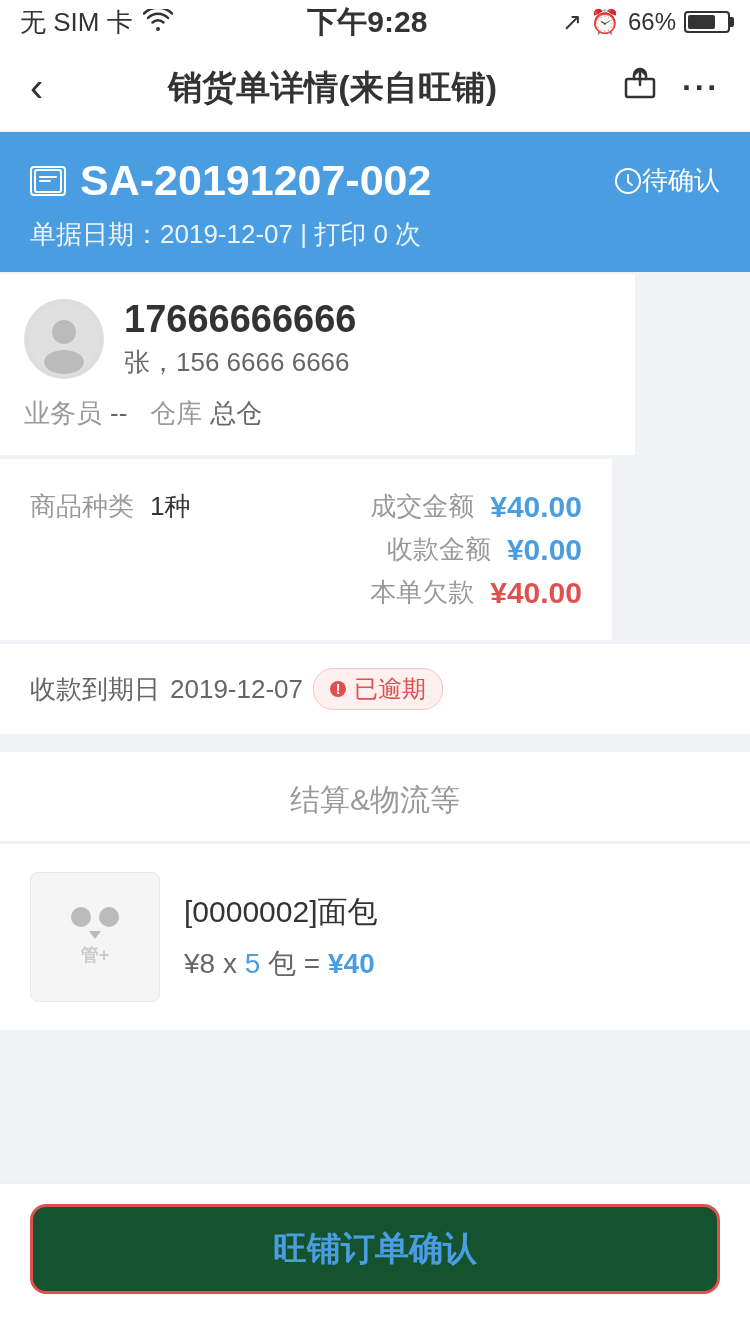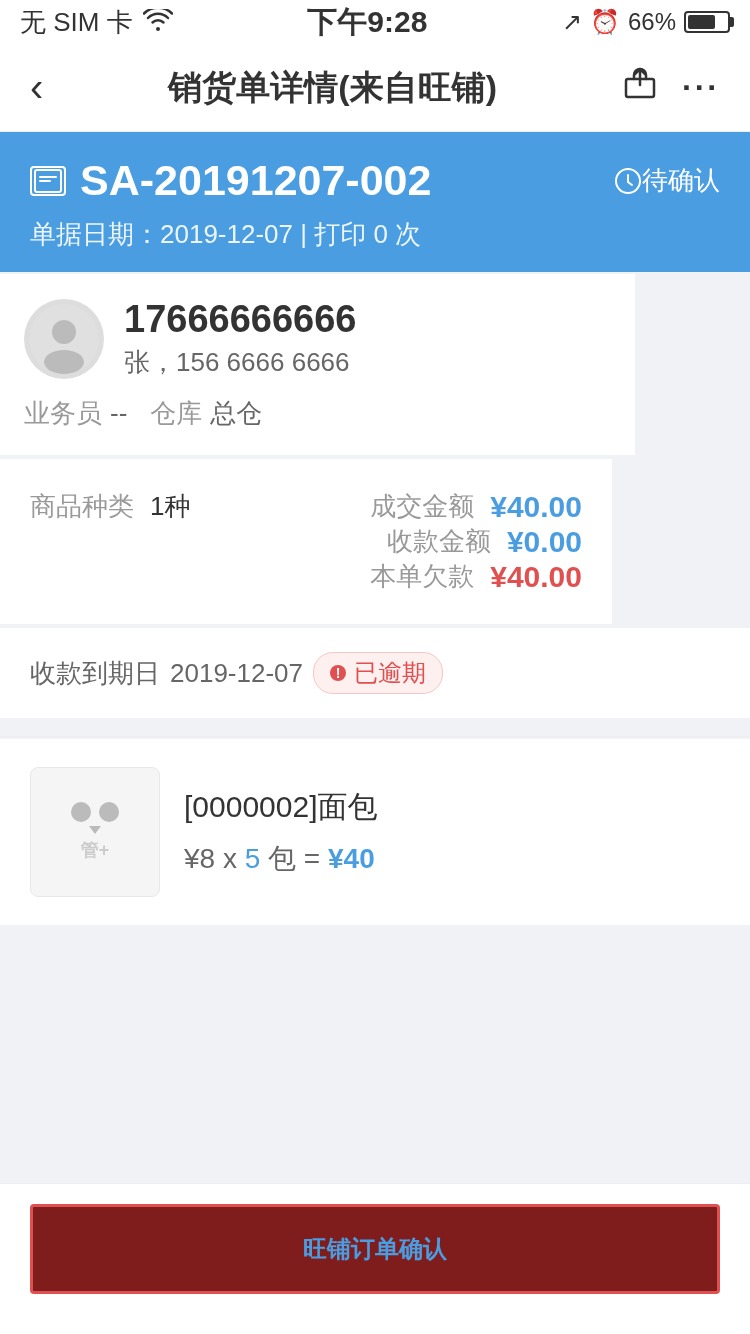--- a/index.html
+++ b/index.html
@@ -218,20 +218,21 @@
       gap: 16px;
       font-size: 26px;
       color: #666;
     }
     .summary-label { color: #999; }
     .summary-value { color: #333; font-weight: 500; }
     .summary-right {
       display: flex;
       flex-direction: column;
       align-items: flex-end;
+      gap: 8px;
     }
     .amount-row {
       display: flex;
       align-items: center;
       gap: 16px;
       font-size: 26px;
     }
     .amount-label { color: #999; }
     .amount-value { color: #4a9de0; font-weight: 600; font-size: 30px; }
     .amount-value-red { color: #e05050; font-weight: 600; font-size: 30px; }
@@ -381,24 +382,24 @@
       bottom: 0;
       left: 0;
       width: 750px;
       background: #fff;
       padding: 20px 30px 40px;
       border-top: 1px solid #eee;
     }
     .confirm-btn {
       width: 100%;
       height: 90px;
-      background: #7f1d1d;
+      background: #14532d;
       border: 3px solid #e05050;
-      border-radius: 4px;
-      font-size: 24px;
+      border-radius: 16px;
+      font-size: 34px;
       font-weight: 600;
       color: #4a9de0;
       cursor: pointer;
       display: flex;
       align-items: center;
       justify-content: center;
     }
   </style>
 </head>
 <body>
@@ -519,20 +520,23 @@
   <span>2019-12-07</span>
   <div class="overdue-badge">
     <div class="overdue-dot">!</div>
     <span>已逾期</span>
   </div>
 </div>
 
 <div class="divider"></div>
 
 <div class="tabs">
+  <div class="tab">
+    <span>结算&amp;物流等</span>
+  </div>
 </div>
 
 <div class="product-section">
   <div class="product-item">
     <div class="product-thumb">
       <div class="product-thumb-inner">
         <div class="owl-eyes">
           <div class="owl-eye"></div>
           <div class="owl-eye"></div>
         </div>

